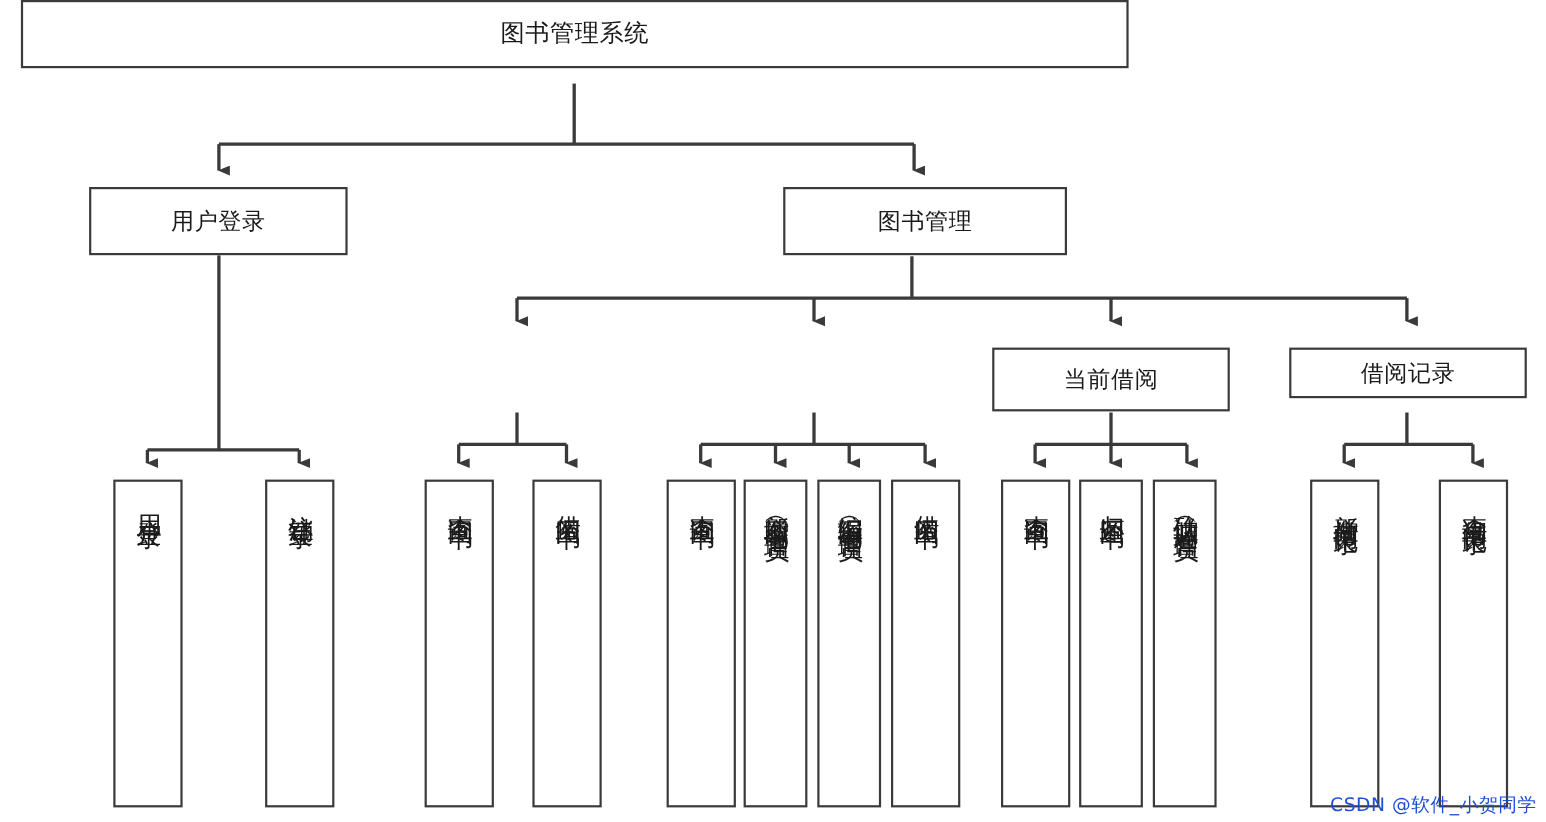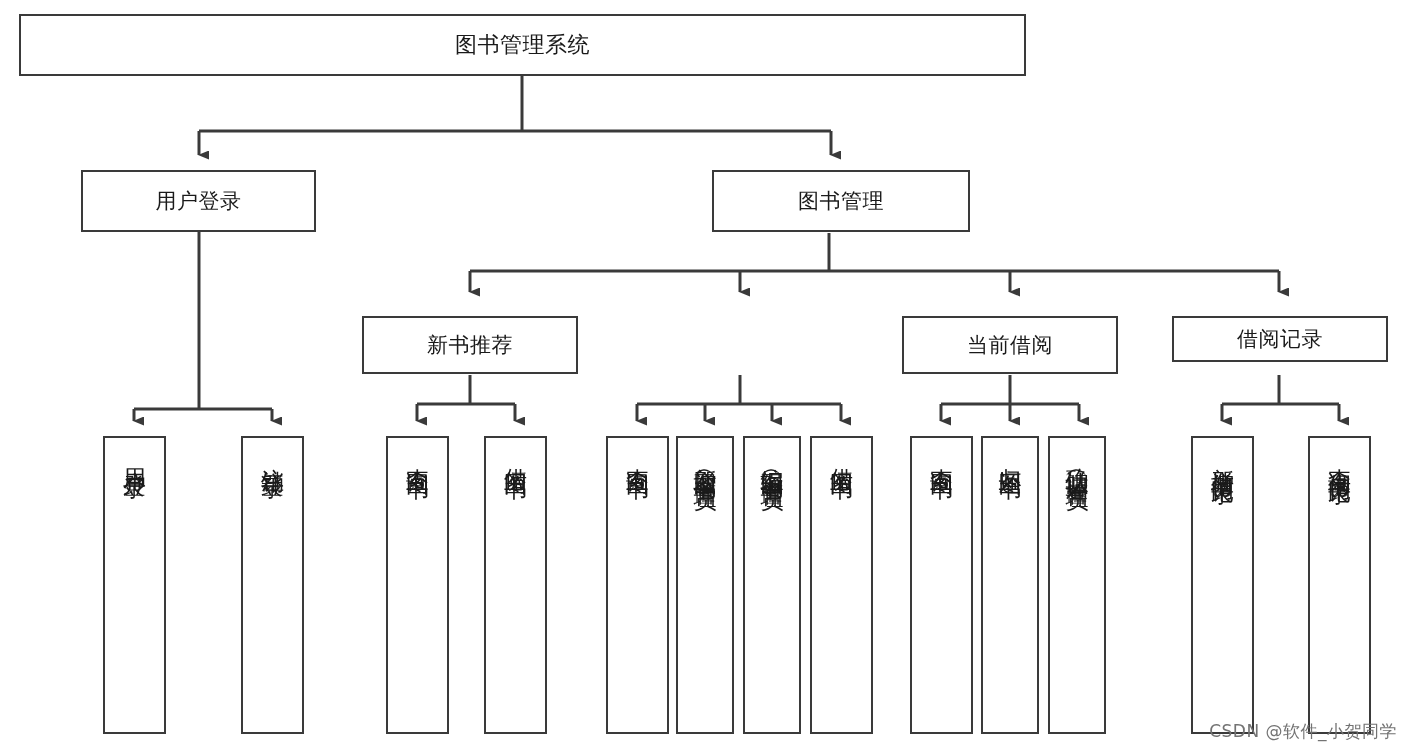--- a/index.html
+++ b/index.html
@@ -63,21 +63,21 @@
     line-height: 1.0;
     letter-spacing: 3px;
     white-space: pre;
     margin-top: 6px;
   }
   #watermark {
     position: absolute;
     right: 8px;
     bottom: 4px;
     font-size: 17px;
-    color: #737373;
+    color: #1d4ed8;
     letter-spacing: 0.5px;
     white-space: nowrap;
   }
 </style>
 </head>
 <body>
 
 <div id="diagram-root">
 
   <svg id="edge-layer" viewBox="0 0 1405 747" width="1405" height="747" xmlns="http://www.w3.org/2000/svg">
@@ -123,34 +123,31 @@
       <path d="M1010,404 L1010,421" marker-end="url(#arrowhead)"></path>
       <path d="M1079,404 L1079,421" marker-end="url(#arrowhead)"></path>
 
       <path d="M1279,375 L1279,404"></path>
       <path d="M1222,404 L1339,404"></path>
       <path d="M1222,404 L1222,421" marker-end="url(#arrowhead)"></path>
       <path d="M1339,404 L1339,421" marker-end="url(#arrowhead)"></path>
     </g>
   </svg>
 
-  <div class="node node-h node-root" style="left:19px; top:14px; width:1007px; height:62px;">
+  <div class="node node-h node-root" style="left:19px; top:0; width:1007px; height:62px;">
     <span class="node-label">图书管理系统</span>
   </div>
 
   <div class="node node-h" style="left:81px; top:170px; width:235px; height:62px;">
     <span class="node-label">用户登录</span>
   </div>
   <div class="node node-h" style="left:712px; top:170px; width:258px; height:62px;">
     <span class="node-label">图书管理</span>
   </div>
 
-  <div class="node node-h" style="left:362px; top:316px; width:216px; height:58px;">
-    <span class="node-label">新书推荐</span>
-  </div>
   <div class="node node-h" style="left:902px; top:316px; width:216px; height:58px;justify-content:center;">
     <span class="node-label">当前借阅</span>
   </div>
   <div class="node node-h" style="left:1172px; top:316px; width:216px; height:46px;">
     <span class="node-label">借阅记录</span>
   </div>
 
   <div class="node node-v" style="left:103px; top:436px; width:63px; height:298px;">
     <span class="node-label">用户登录</span>
   </div>

